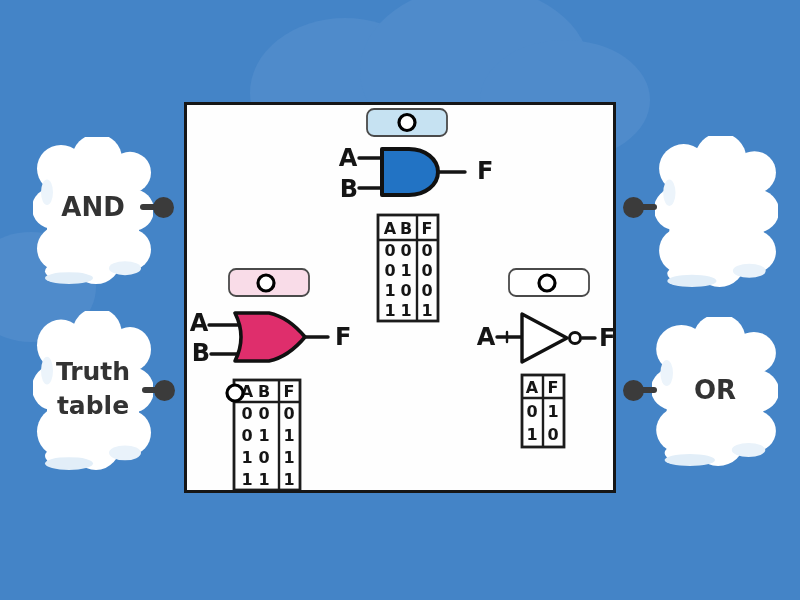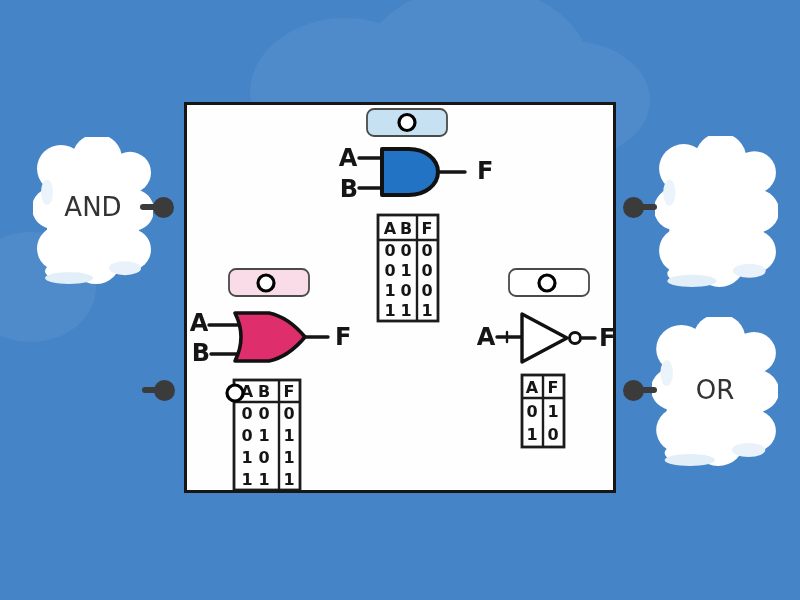--- a/index.html
+++ b/index.html
@@ -4,21 +4,21 @@
 <style>
   html,body{margin:0;padding:0;}
   .stage{position:relative;width:800px;height:600px;background:#4484C7;overflow:hidden;
          font-family:"DejaVu Sans",sans-serif;}
   .bgblob{position:absolute;border-radius:50%;background:#4F8BCB;}
   .panel{position:absolute;left:184px;top:102px;width:432px;height:391px;background:#FEFEFE;
          border:3px solid #161616;box-sizing:border-box;}
   .panel svg{position:absolute;left:0;top:0;}
   .cloud{position:absolute;}
   .cloud > svg{position:absolute;left:0;top:0;width:100%;height:100%;}
-  .cloud-text{position:absolute;left:0;right:0;text-align:center;font-weight:normal;
+  .cloud-text{position:absolute;left:0;right:0;text-align:center;font-weight:bold;
               color:#333333;font-size:26px;line-height:34px;}
   .conn-line{position:absolute;height:6px;background:#3B3B3B;border-radius:3px;}
   .conn-dot{position:absolute;width:21px;height:21px;border-radius:50%;background:#3B3B3B;}
   
   .gl{font-family:"DejaVu Sans",sans-serif;font-weight:bold;font-size:24px;fill:#151515;}
   .th{font-family:"DejaVu Sans",sans-serif;font-weight:bold;font-size:16px;fill:#151515;}
   .tline{stroke:#1c1c1c;stroke-width:2.4;fill:none;}
   .wire{stroke:#151515;stroke-width:3.4;stroke-linecap:round;}
   .dropbox{stroke:#4a4a4a;stroke-width:1.8;}
   .target{fill:#ffffff;stroke:#000000;stroke-width:3.2;}
@@ -155,20 +155,26 @@
 
   <div class="cloud" style="left:33px;top:137px;width:120px;height:148px">
     <svg viewBox="0 0 120 150" preserveAspectRatio="none">
         <use href="#cloudShape"></use>
       </svg>
     <div class="cloud-text" style="top:53px">AND</div>
   </div>
   <div class="conn-line" style="left:140px;top:204px;width:25px"></div>
   <div class="conn-dot" style="left:153px;top:197px"></div>
 
+  <div class="cloud" style="left:33px;top:311px;width:120px;height:160px">
+    <svg viewBox="0 0 120 150" preserveAspectRatio="none">
+        <use href="#cloudShape"></use>
+      </svg>
+    <div class="cloud-text" style="top:44px;padding:0 12px;font-size:25px">Truth table</div>
+  </div>
   <div class="conn-line" style="left:142px;top:387px;width:24px"></div>
   <div class="conn-dot" style="left:154px;top:380px"></div>
 
   <div class="cloud" style="left:655px;top:136px;width:123px;height:152px">
     <svg viewBox="0 0 120 150" preserveAspectRatio="none">
         <use href="#cloudShape"></use>
       </svg>
   </div>
   <div class="conn-line" style="left:633px;top:204px;width:24px"></div>
   <div class="conn-dot" style="left:623px;top:197px"></div>

